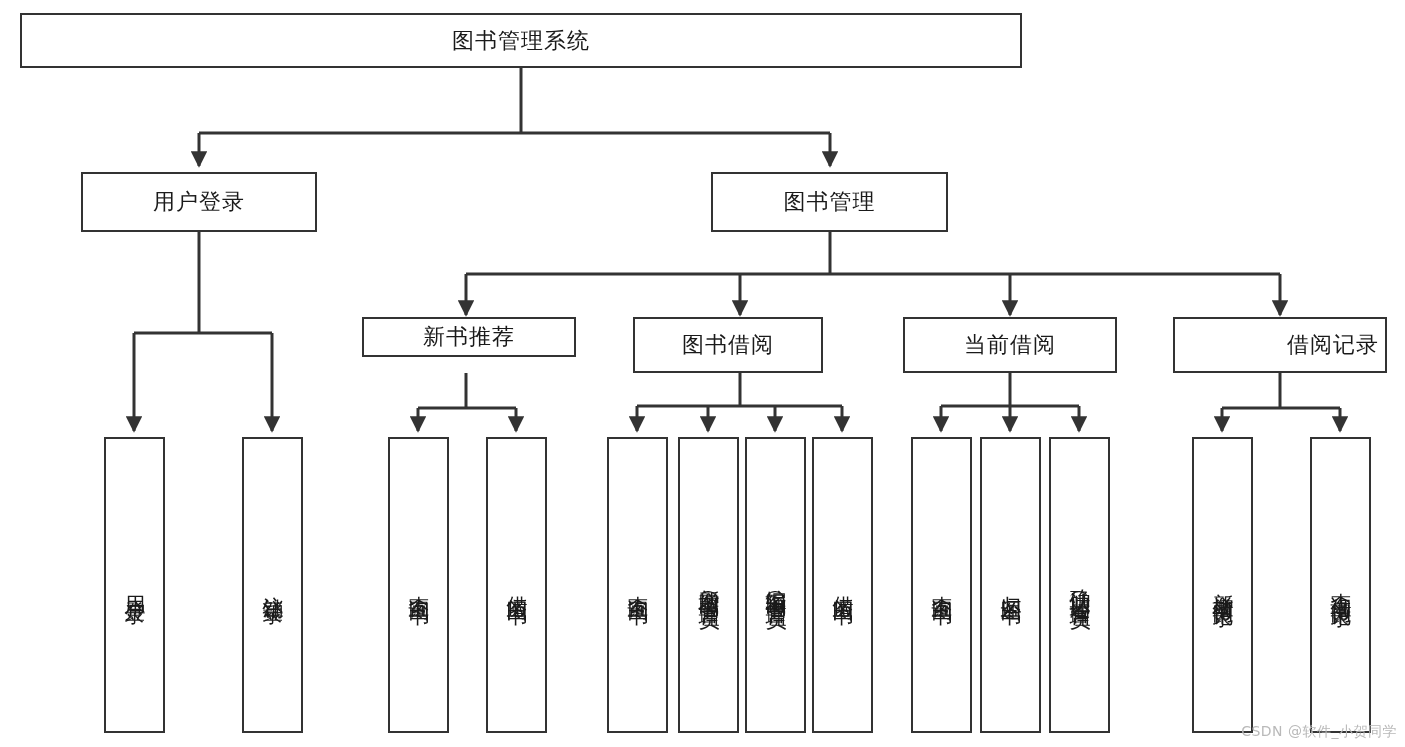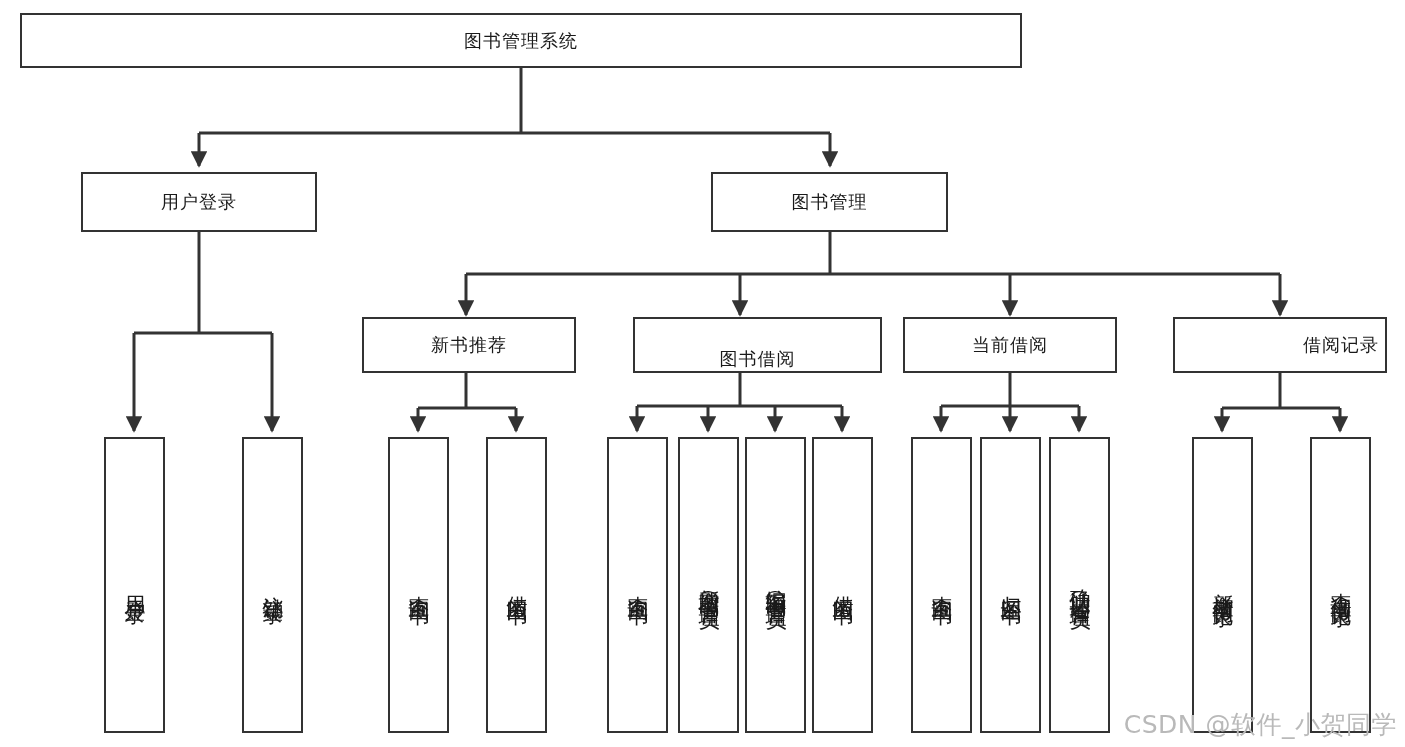--- a/index.html
+++ b/index.html
@@ -32,21 +32,21 @@
     border: 2px solid #333333;
     background: #ffffff;
     display: flex;
     align-items: center;
     justify-content: center;
     color: #1a1a1a;
     line-height: 1.18;
     text-align: center;
   }
   .node.horiz {
-    font-size: 18px;
+    font-size: 22px;
     letter-spacing: 1px;
     padding: 2px 6px;
   }
   .node.vert {
     writing-mode: vertical-rl;
     text-orientation: upright;
     font-size: 21px;
     letter-spacing: 3px;
     padding: 6px 2px;
     white-space: nowrap;
@@ -55,21 +55,21 @@
     writing-mode: vertical-rl;
     text-orientation: upright;
   }
   .node-label {
     display: block;
   }
   #watermark {
     position: absolute;
     right: 8px;
     bottom: 6px;
-    font-size: 25px;
+    font-size: 14px;
     color: #b9b9b9;
     letter-spacing: 0.5px;
     white-space: nowrap;
     font-family: "DejaVu Sans", "Liberation Sans", sans-serif;
   }
 </style>
 </head>
 <body>
 
 <div id="diagram-root">
@@ -129,25 +129,25 @@
   </div>
 
   <div class="node horiz" style="left:81px; top:172px; width:236px; height:60px;">
     <span class="node-label">用户登录</span>
   </div>
 
   <div class="node horiz" style="left:711px; top:172px; width:237px; height:60px;align-items:center;">
     <span class="node-label">图书管理</span>
   </div>
 
-  <div class="node horiz" style="left:362px; top:317px; width:214px; height:56px;">
+  <div class="node horiz" style="left:362px; top:317px; width:214px; height:40px;">
     <span class="node-label">新书推荐</span>
   </div>
 
-  <div class="node horiz" style="left:633px; top:317px; width:249px; height:56px;align-items:flex-end;">
+  <div class="node horiz" style="left:633px; top:317px; width:190px; height:56px;">
     <span class="node-label">图书借阅</span>
   </div>
 
   <div class="node horiz" style="left:903px; top:317px; width:214px; height:56px;">
     <span class="node-label">当前借阅</span>
   </div>
 
   <div class="node horiz" style="left:1173px; top:317px; width:214px; height:56px;justify-content:flex-end;">
     <span class="node-label">借阅记录</span>
   </div>

